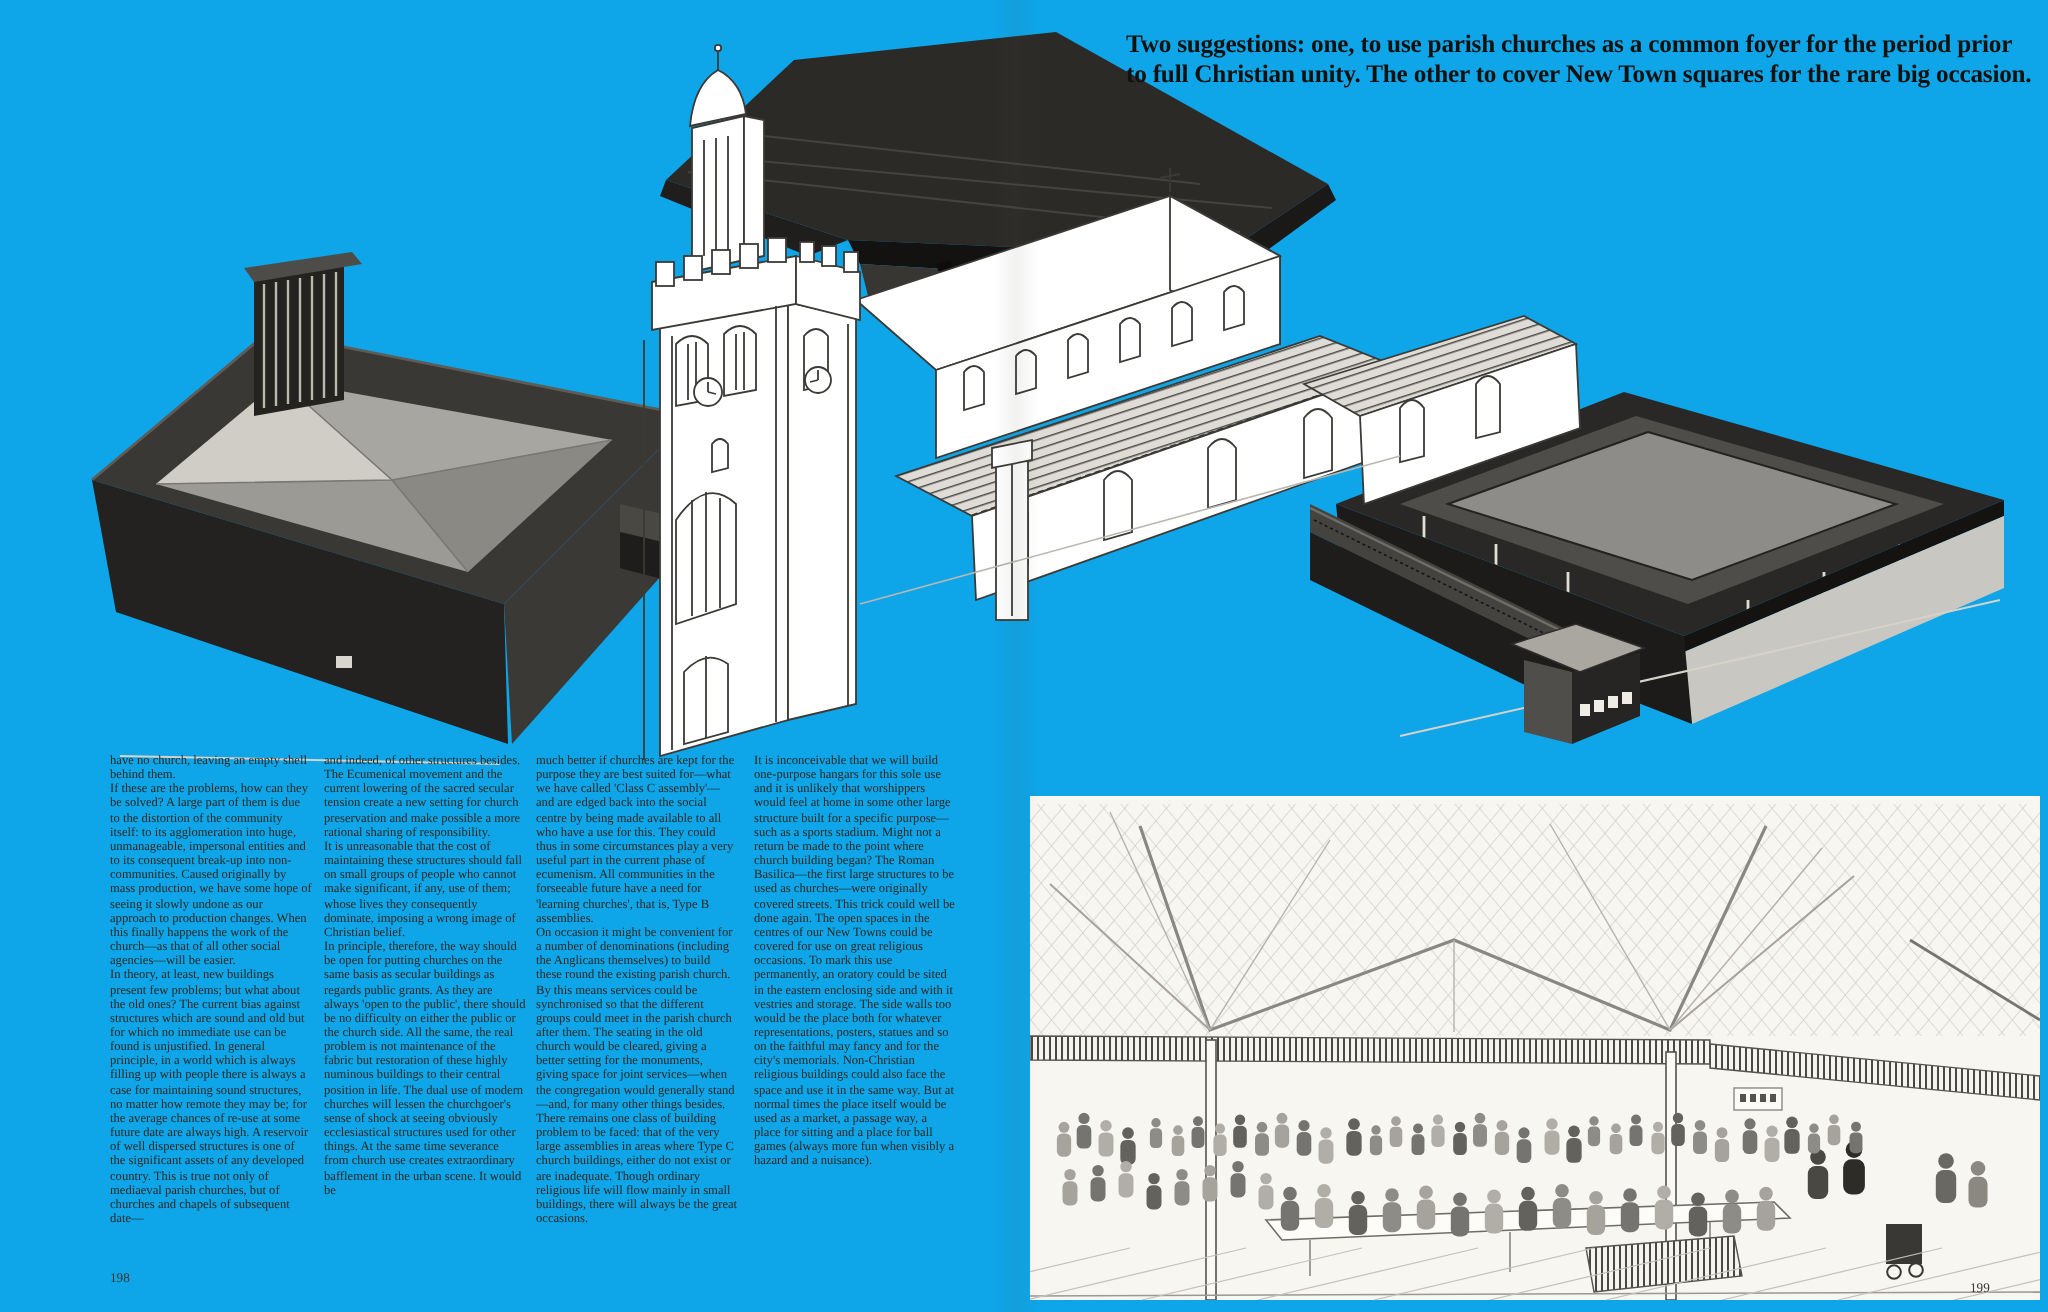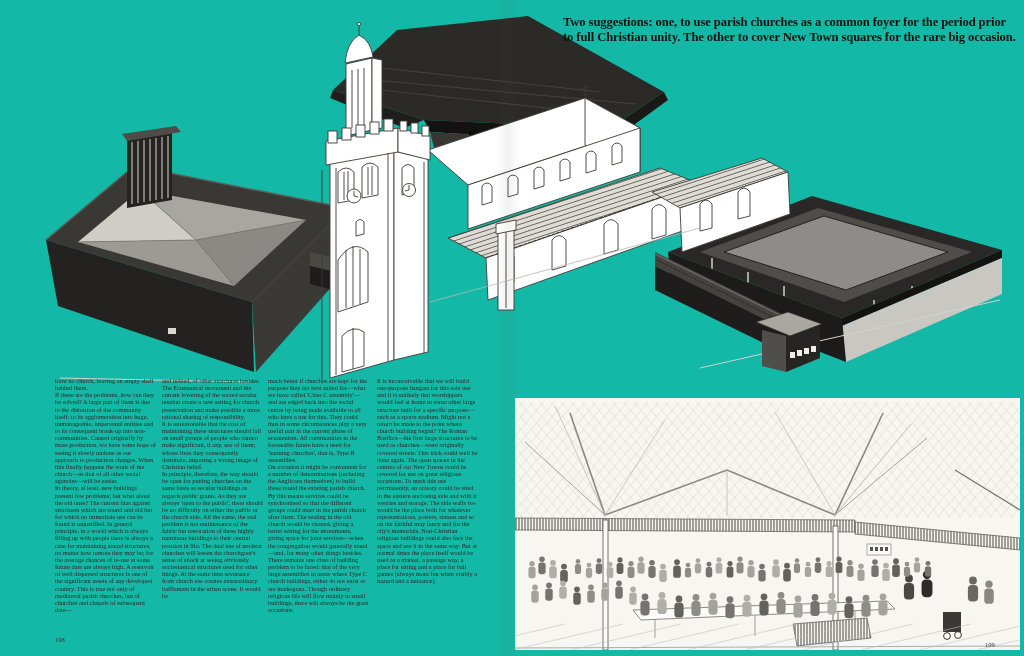--- a/index.html
+++ b/index.html
@@ -1,16 +1,16 @@
 <!DOCTYPE html>
 <html><head>
 <meta charset="utf-8">
 <style>
   html,body{margin:0;padding:0;background:#dedbd3;}
-  .spread{position:relative;width:1024px;height:656px;background:#14b8a6;overflow:hidden;
+  .spread{position:relative;width:1024px;height:656px;background:#0ea5e9;overflow:hidden;
           font-family:"Liberation Serif","DejaVu Serif",serif;color:#25231e;}
   .fold{position:absolute;left:497px;top:0;width:22px;height:656px;
         background:linear-gradient(90deg,rgba(0,0,0,0),rgba(80,75,65,0.08) 50%,rgba(0,0,0,0));}
   .headline{position:absolute;left:563px;top:15px;width:475px;font-weight:bold;
             font-size:12.6px;line-height:15.2px;letter-spacing:-0.1px;color:#12110e;white-space:pre-line;}
   .col{position:absolute;top:377px;width:101px;font-size:6.3px;line-height:7.15px;
        color:#2b2923;white-space:pre-line;}
   .c1{left:55px}.c2{left:162px}.c3{left:268px}.c4{left:377px}
   .pageno{position:absolute;font-size:6.6px;color:#3a3831;}
   .pn-left{left:55px;top:636px}.pn-right{left:985px;top:641px}

